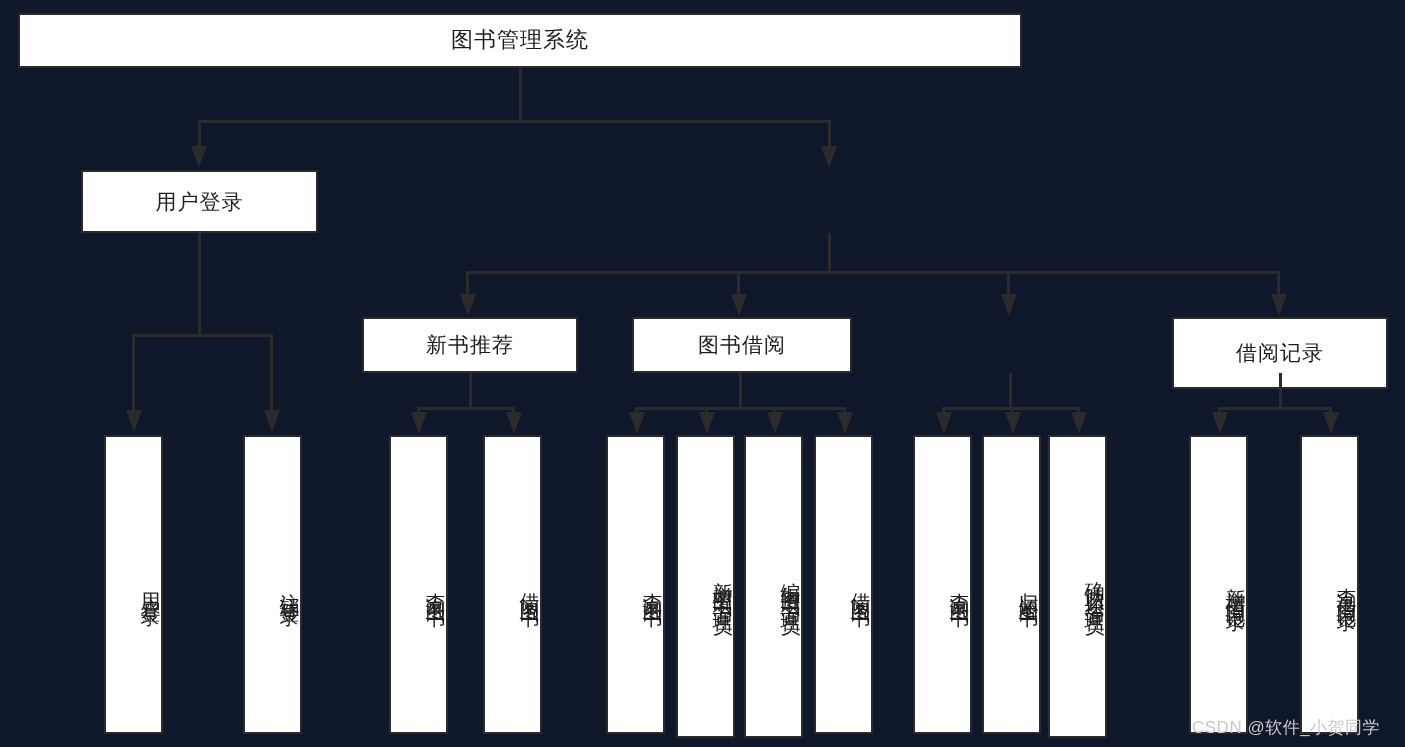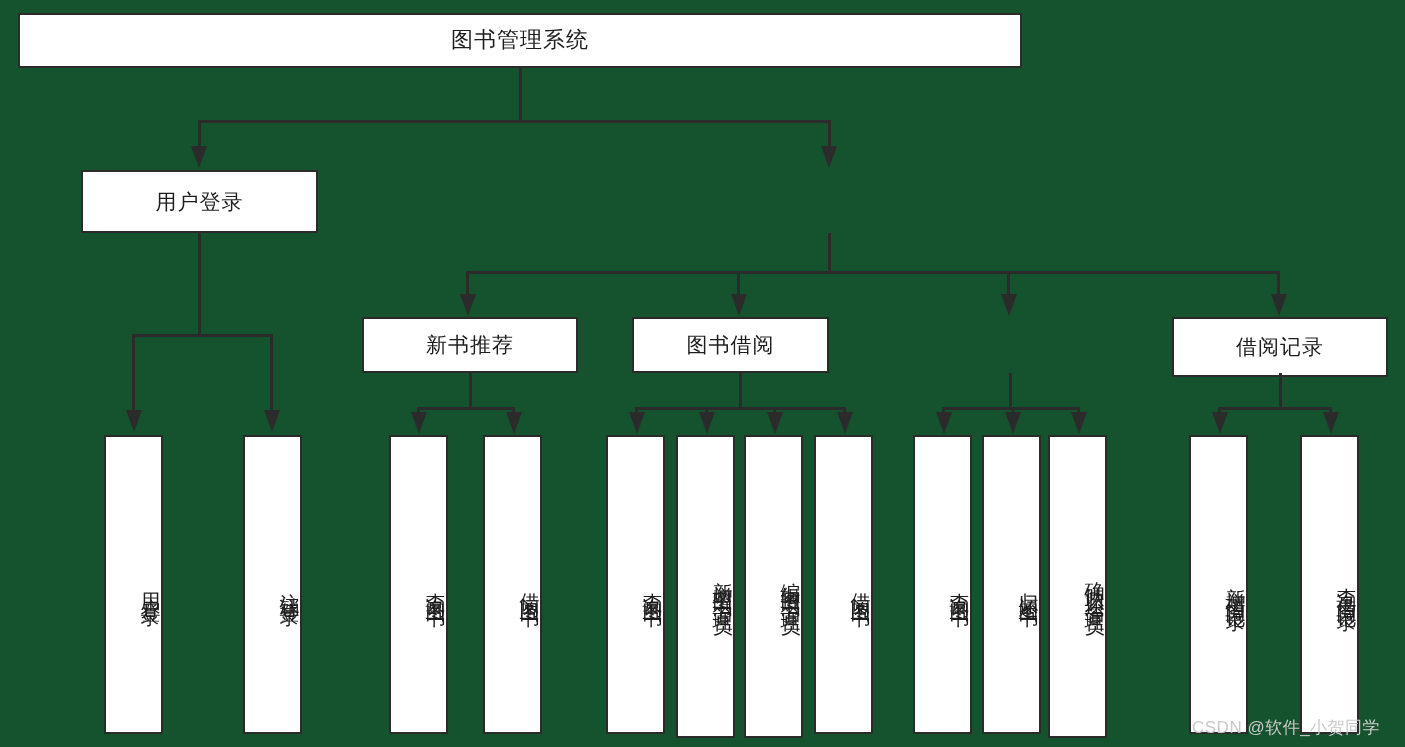--- a/index.html
+++ b/index.html
@@ -4,21 +4,21 @@
 <style>
   html, body {
     margin: 0;
     padding: 0;
     background: #ffffff;
   }
   #canvas {
     position: relative;
     width: 1405px;
     height: 747px;
-    background: #14532d;
+    background: #0f172a;
     font-family: "Liberation Sans", "DejaVu Sans", sans-serif;
     overflow: hidden;
   }
   .node {
     position: absolute;
     box-sizing: border-box;
     border: 2.5px solid #2b2b2b;
     background: #ffffff;
     display: flex;
     align-items: center;
@@ -109,24 +109,24 @@
   <div class="edge v" style="left:737px; top:271px; width:2.5px; height:26px;"></div>
   <div class="arrow" style="left:731px; top:294px;"></div>
   <div class="edge v" style="left:1007px; top:271px; width:2.5px; height:26px;"></div>
   <div class="arrow" style="left:1001px; top:294px;"></div>
   <div class="edge v" style="left:1277px; top:271px; width:2.5px; height:26px;"></div>
   <div class="arrow" style="left:1271px; top:294px;"></div>
 
   <div class="node horiz" style="left:362px; top:317px; width:216px; height:56px;justify-content:center;">
     <span>新书推荐</span>
   </div>
-  <div class="node horiz" style="left:632px; top:317px; width:197px; height:56px;">
+  <div class="node horiz" style="left:632px; top:317px; width:220px; height:56px;">
     <span>图书借阅</span>
   </div>
-  <div class="node horiz" style="left:1172px; top:317px; width:216px; height:60px;">
+  <div class="node horiz" style="left:1172px; top:317px; width:216px; height:72px;">
     <span>借阅记录</span>
   </div>
 
   <div class="edge v" style="left:469px; top:373px; width:2.5px; height:36px;"></div>
   <div class="edge h" style="left:418px; top:407px; width:97px; height:2.5px;"></div>
   <div class="edge v" style="left:417px; top:407px; width:2.5px; height:12px;"></div>
   <div class="arrow" style="left:411px; top:412px;"></div>
   <div class="edge v" style="left:512px; top:407px; width:2.5px; height:12px;"></div>
   <div class="arrow" style="left:506px; top:412px;"></div>
 

